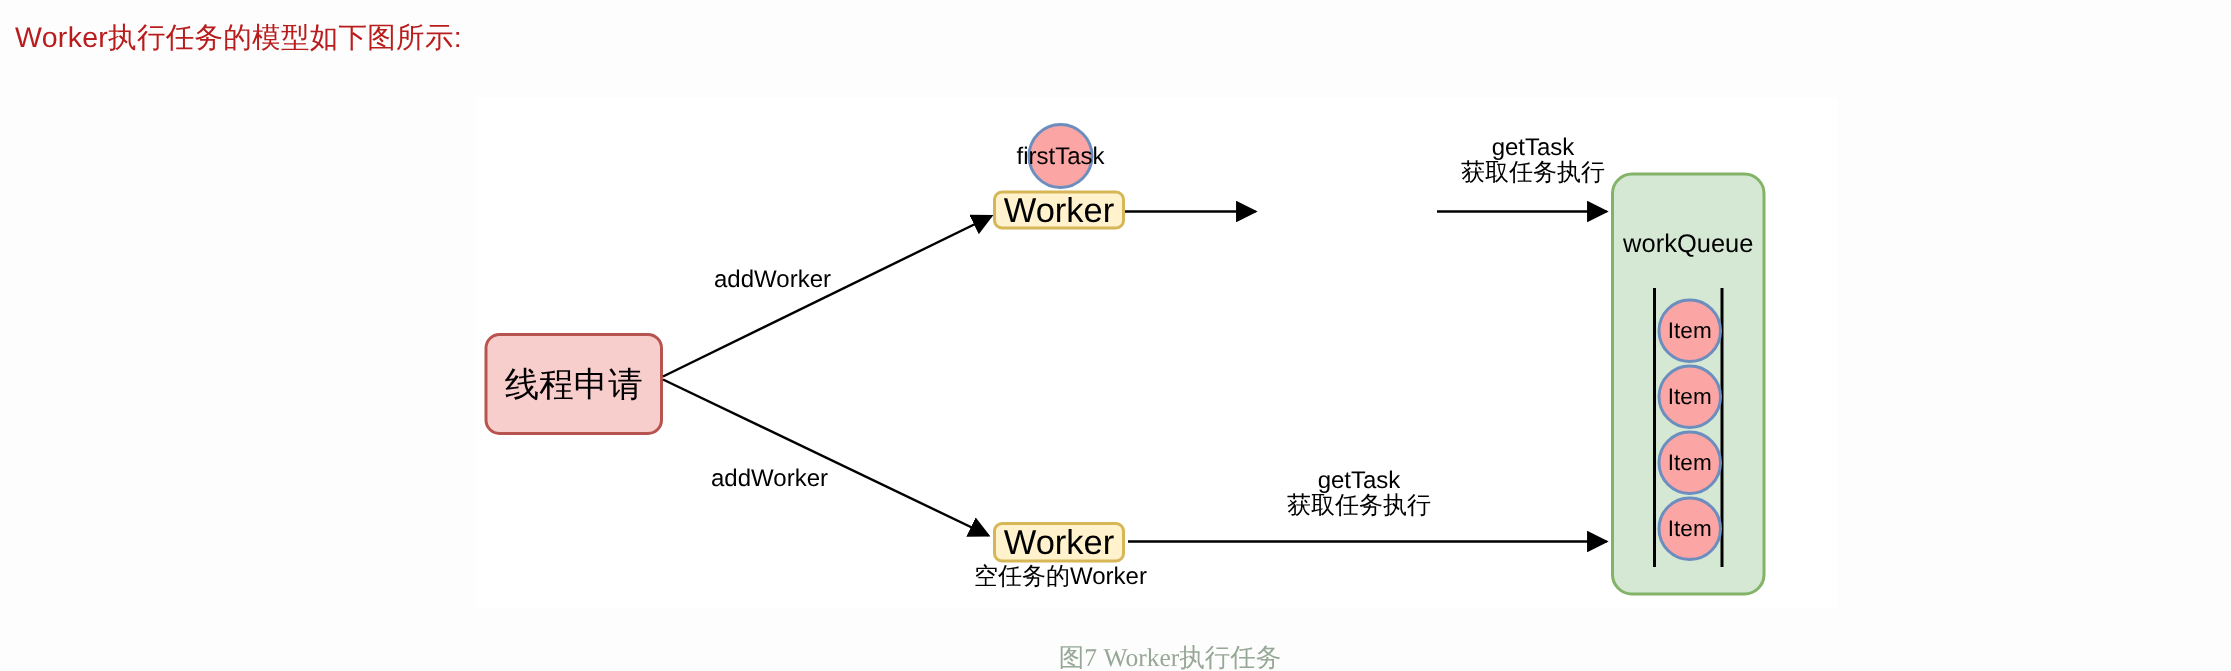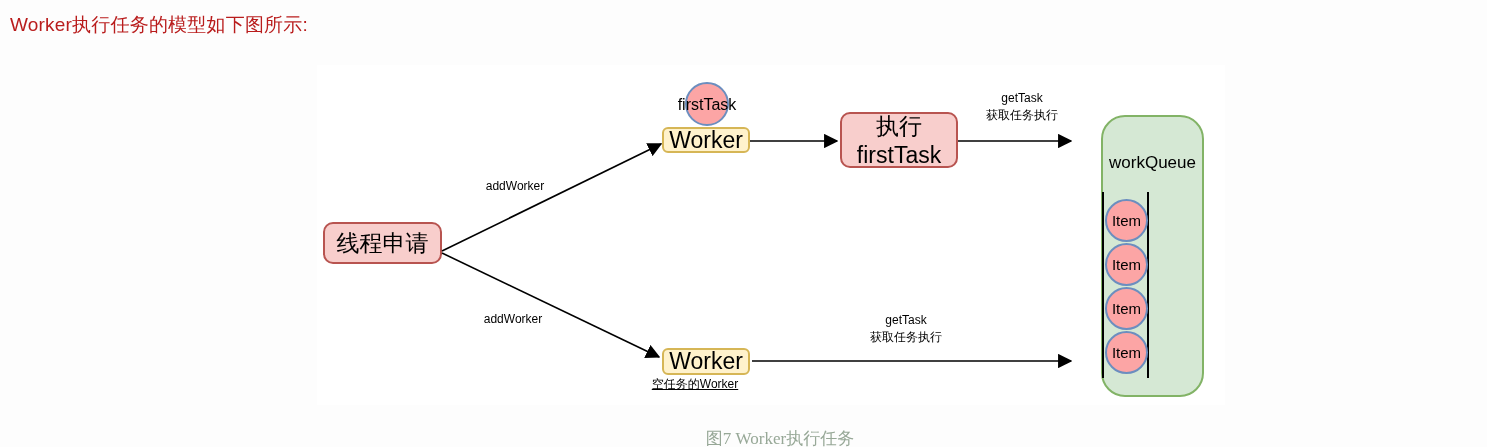--- a/index.html
+++ b/index.html
@@ -20,55 +20,54 @@
     position:absolute; left:317px; top:65px;
     width:908px; height:340px; background:#ffffff;
   }
   .svg-layer { position:absolute; left:0; top:0; z-index:2; pointer-events:none; }
   .node {
     position:absolute; display:flex; align-items:center; justify-content:center;
     text-align:center; z-index:1;
   }
   .red    { background:#F8CECC; border:2px solid #B85450; border-radius:10px; }
   .yellow { background:#FFF2CC; border:2px solid #D6B656; border-radius:6px; }
-  .green  { background:#D5E8D4; border:2px solid #82B366; border-radius:24px;margin-left:27px; }
+  .green  { background:#D5E8D4; border:2px solid #82B366; border-radius:14px; }
   .circle {
     position:absolute; background:#fca5a5; border:2px solid #6C8EBF;
     border-radius:50%; display:flex; align-items:center; justify-content:center;
   }
   .item-circle { z-index:3; font-size:15px; }
   .ft-circle   { z-index:0; }
   .lbl {
     position:absolute; transform:translateX(-50%); white-space:nowrap;
-    z-index:3; text-align:center; font-size:12px; line-height:17px;
+    z-index:3; text-align:center; font-size:16px; line-height:17px;
   }
   .queue-title {
     position:absolute; top:36px; left:0; width:100%;
     text-align:center; font-size:17px;
   }
   .caption {
     position:absolute; left:780px; top:427px; transform:translateX(-50%);
     font-family:"Liberation Serif","DejaVu Serif",serif;
     font-size:17px; color:#97a897; white-space:nowrap;
   }
   .fs17 { font-size:23px; }
   .fs16 { font-size:16px; }
 </style>
 </head>
 <body>
 
 <div class="page-title">Worker执行任务的模型如下图所示:</div>
 
 <div class="canvas">
 
-  <div class="node red fs17" style="left:6px; top:157px; width:119px; height:42px;">线程申请</div>
+  <div class="node red fs17" style="left:6px; top:157px; width:119px; height:68px;">线程申请</div>
 
   <div class="node yellow fs17" style="left:345px; top:62px; width:88px; height:26px;">Worker</div>
 
-  <div class="node red fs17" style="left:523px; top:47px; width:118px; height:56px;">执行firstTask</div>
 
   <div class="node yellow fs17" style="left:345px; top:283px; width:88px; height:27px;">Worker</div>
 
   <div class="node green" style="left:757px; top:50px; width:103px; height:282px;">
     <div class="queue-title">workQueue</div>
   </div>
 
   <div class="circle ft-circle" style="left:368px; top:17px; width:44px; height:44px;"></div>
   <div class="lbl fs16" style="left:390px; top:31px;">firstTask</div>
 
@@ -88,21 +87,21 @@
     <line x1="433" y1="76" x2="520" y2="76" stroke="#000" stroke-width="1.6" marker-end="url(#arrow)"></line>
     <line x1="641" y1="76" x2="754" y2="76" stroke="#000" stroke-width="1.6" marker-end="url(#arrow)"></line>
     <line x1="435" y1="296" x2="754" y2="296" stroke="#000" stroke-width="1.6" marker-end="url(#arrow)"></line>
     <line x1="786" y1="127" x2="786" y2="313" stroke="#000" stroke-width="2"></line>
     <line x1="831" y1="127" x2="831" y2="313" stroke="#000" stroke-width="2"></line>
   </svg>
 
   <div class="lbl" style="left:198px; top:113px;">addWorker</div>
   <div class="lbl" style="left:196px; top:246px;">addWorker</div>
 
-  <div class="lbl" style="left:378px; top:311px;text-decoration:underline;">空任务的Worker</div>
+  <div class="lbl" style="left:390px; top:311px;">空任务的Worker</div>
 
   <div class="lbl" style="left:705px; top:25px;">
     <div>getTask</div>
     <div>获取任务执行</div>
   </div>
 
   <div class="lbl" style="left:589px; top:247px;">
     <div>getTask</div>
     <div>获取任务执行</div>
   </div>

